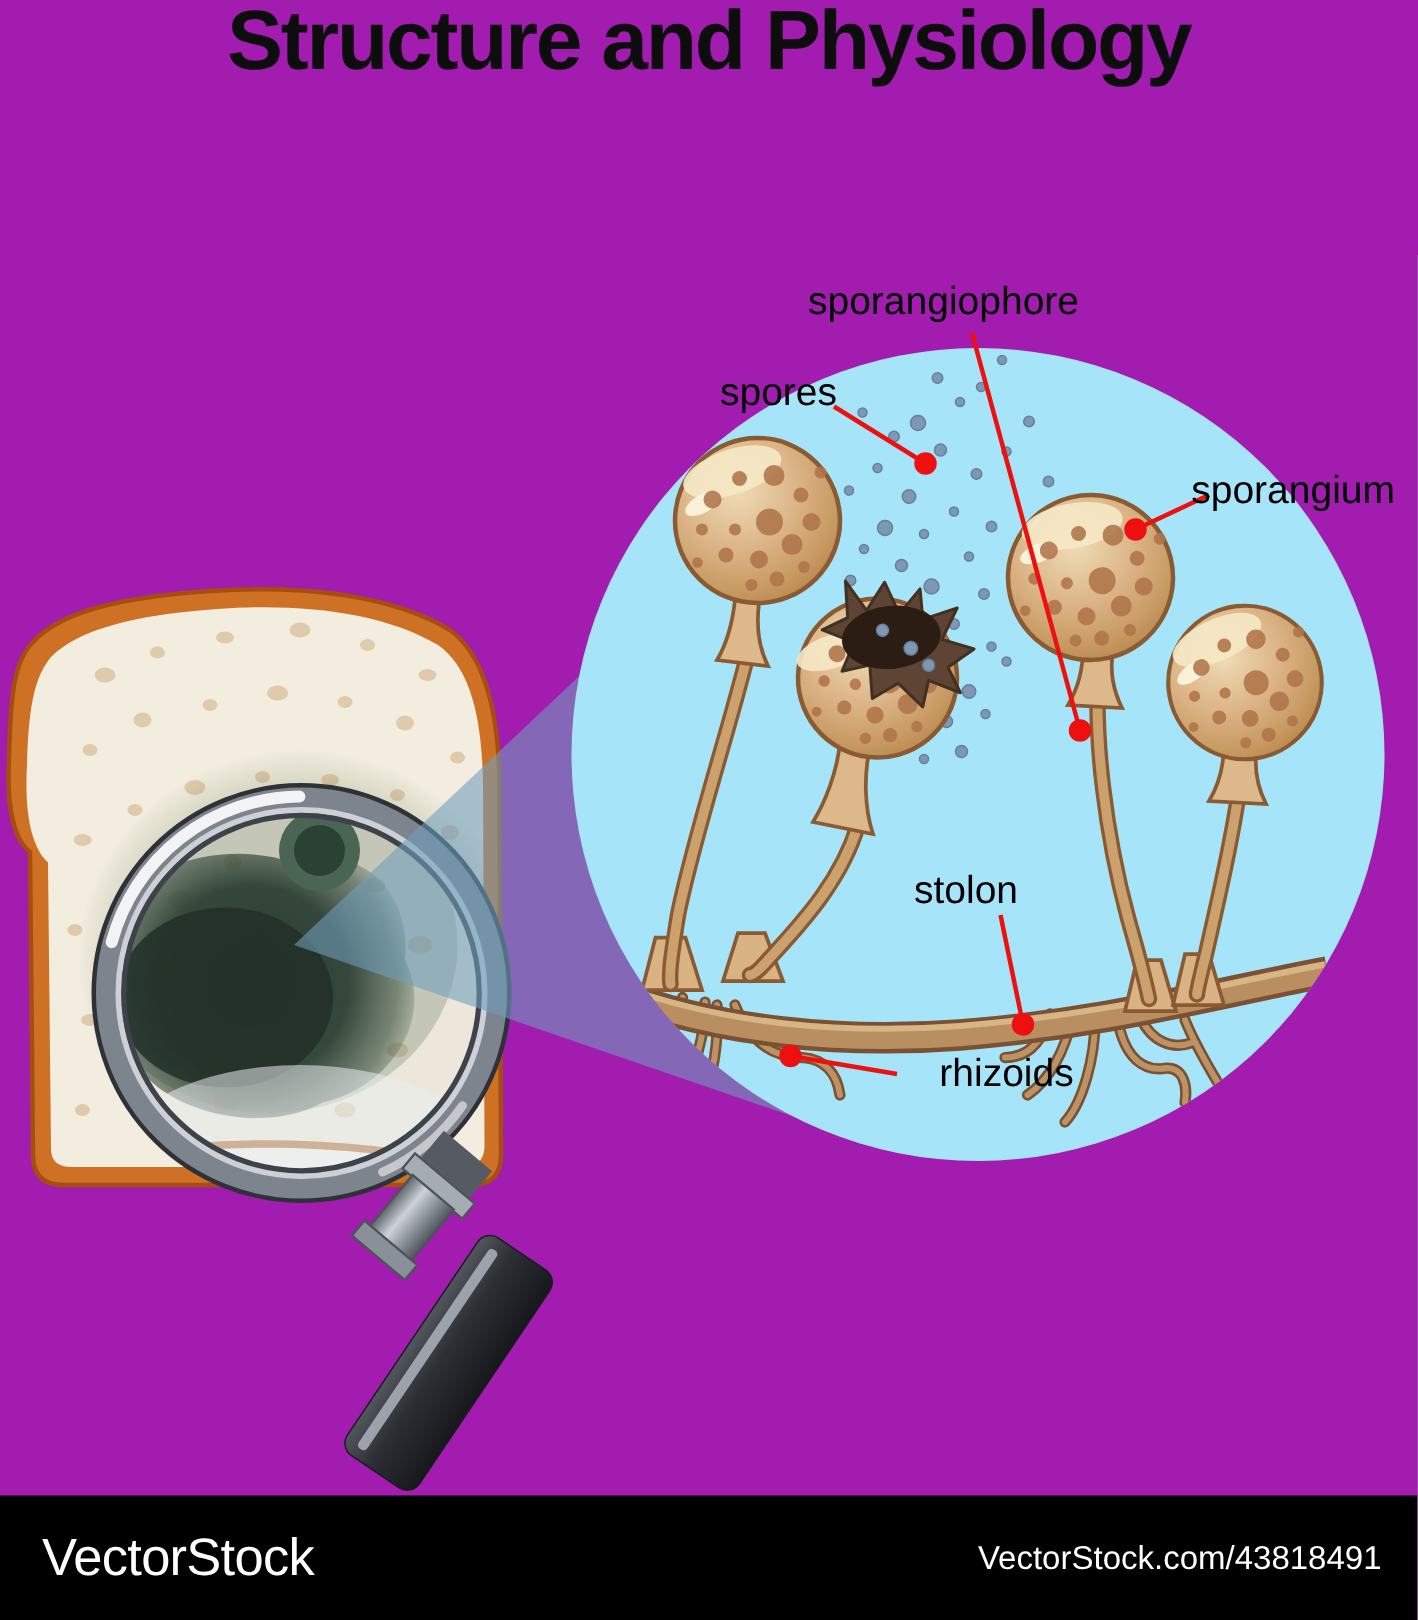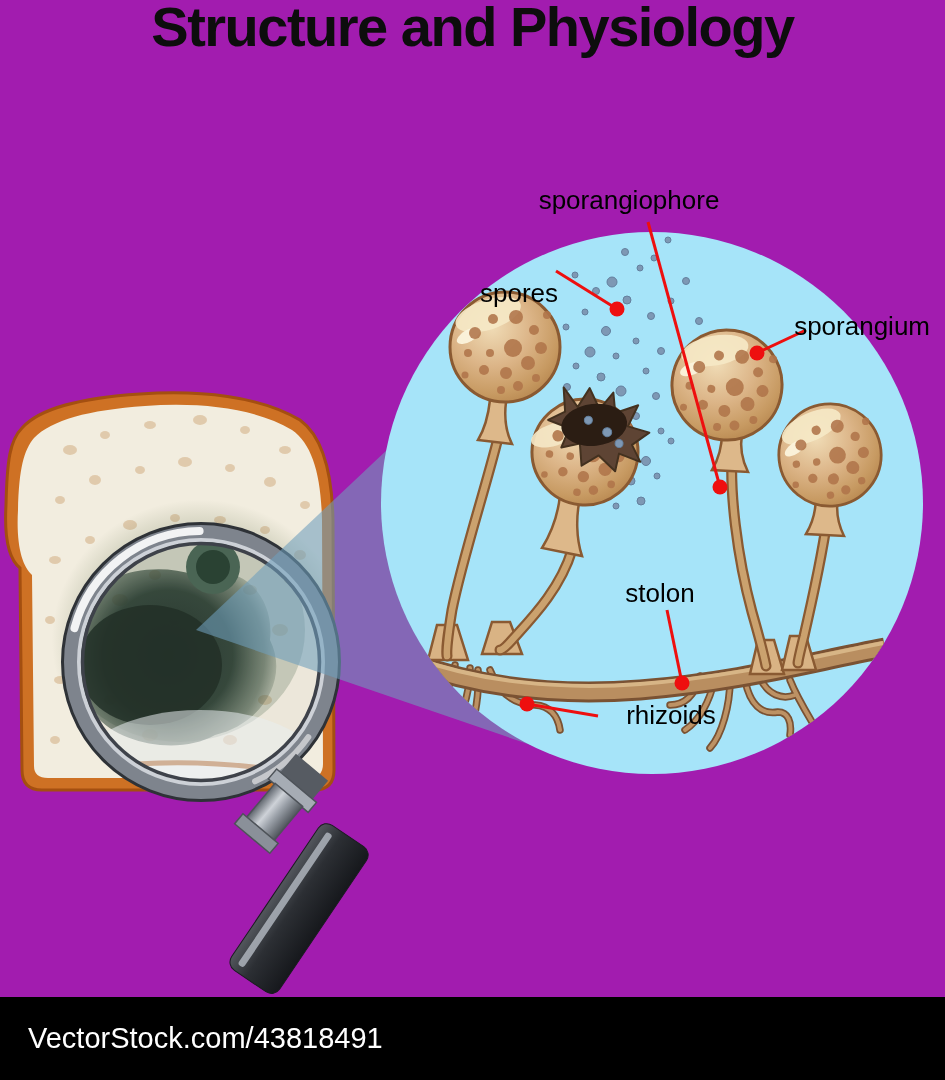--- a/index.html
+++ b/index.html
@@ -7,21 +7,21 @@
         font-family:"Liberation Sans",sans-serif;margin:0 auto;}
   .title{position:absolute;left:0;top:-10px;width:945px;text-align:center;
          font-weight:800;font-size:56px;line-height:74px;letter-spacing:-1.5px;color:#0d0d0d;}
   .diagram-label{position:absolute;font-size:26px;color:#000;white-space:nowrap;}
   .lbl-center{transform:translateX(-50%);}
   svg.scene{position:absolute;left:0;top:0;}
   .wm-bar{position:absolute;left:0;top:997px;width:945px;height:83px;background:#000;
           display:flex;align-items:center;justify-content:space-between;box-sizing:border-box;
           padding:0 24px 0 28px;}
   .wm-brand{color:#fff;font-size:35px;font-weight:500;letter-spacing:-0.5px;}
-  .wm-credit{color:#fff;font-size:29px;font-weight:400;}
+  .wm-credit{color:#fff;font-size:22px;font-weight:400;}
 </style>
 </head>
 <body>
 
 <div class="page">
 
   <svg class="scene" width="945" height="1080" viewBox="0 0 945 1080">
     <defs>
       <radialGradient id="gHead" cx="38%" cy="32%" r="78%">
         <stop offset="0%" stop-color="#F0DCB6"></stop>
@@ -338,22 +338,23 @@
       <line x1="598" y1="716" x2="527" y2="704"></line>
       <circle cx="527" cy="704" r="7.5" stroke="none"></circle>
     </g>
   </svg>
 
   <div class="title">
     <div>Structure and Physiology</div>
   </div>
 
   <div class="diagram-label lbl-center" style="left:629px;top:185px;">sporangiophore</div>
-  <div class="diagram-label lbl-center" style="left:519px;top:246px;margin-top:32px;">spores</div>
+  <div class="diagram-label lbl-center" style="left:519px;top:246px;">spores</div>
   <div class="diagram-label" style="right:15px;top:311px;">sporangium</div>
-  <div class="diagram-label lbl-center" style="left:660px;top:578px;">stolon</div>
+  <div class="diagram-label lbl-center" style="left:644px;top:578px;">stolon</div>
   <div class="diagram-label lbl-center" style="left:671px;top:700px;">rhizoids</div>
 
   <div class="wm-bar">
+    <span class="wm-brand">VectorStock</span>
     <span class="wm-credit">VectorStock.com/43818491</span>
   </div>
 
 </div>
 
 </body></html>

